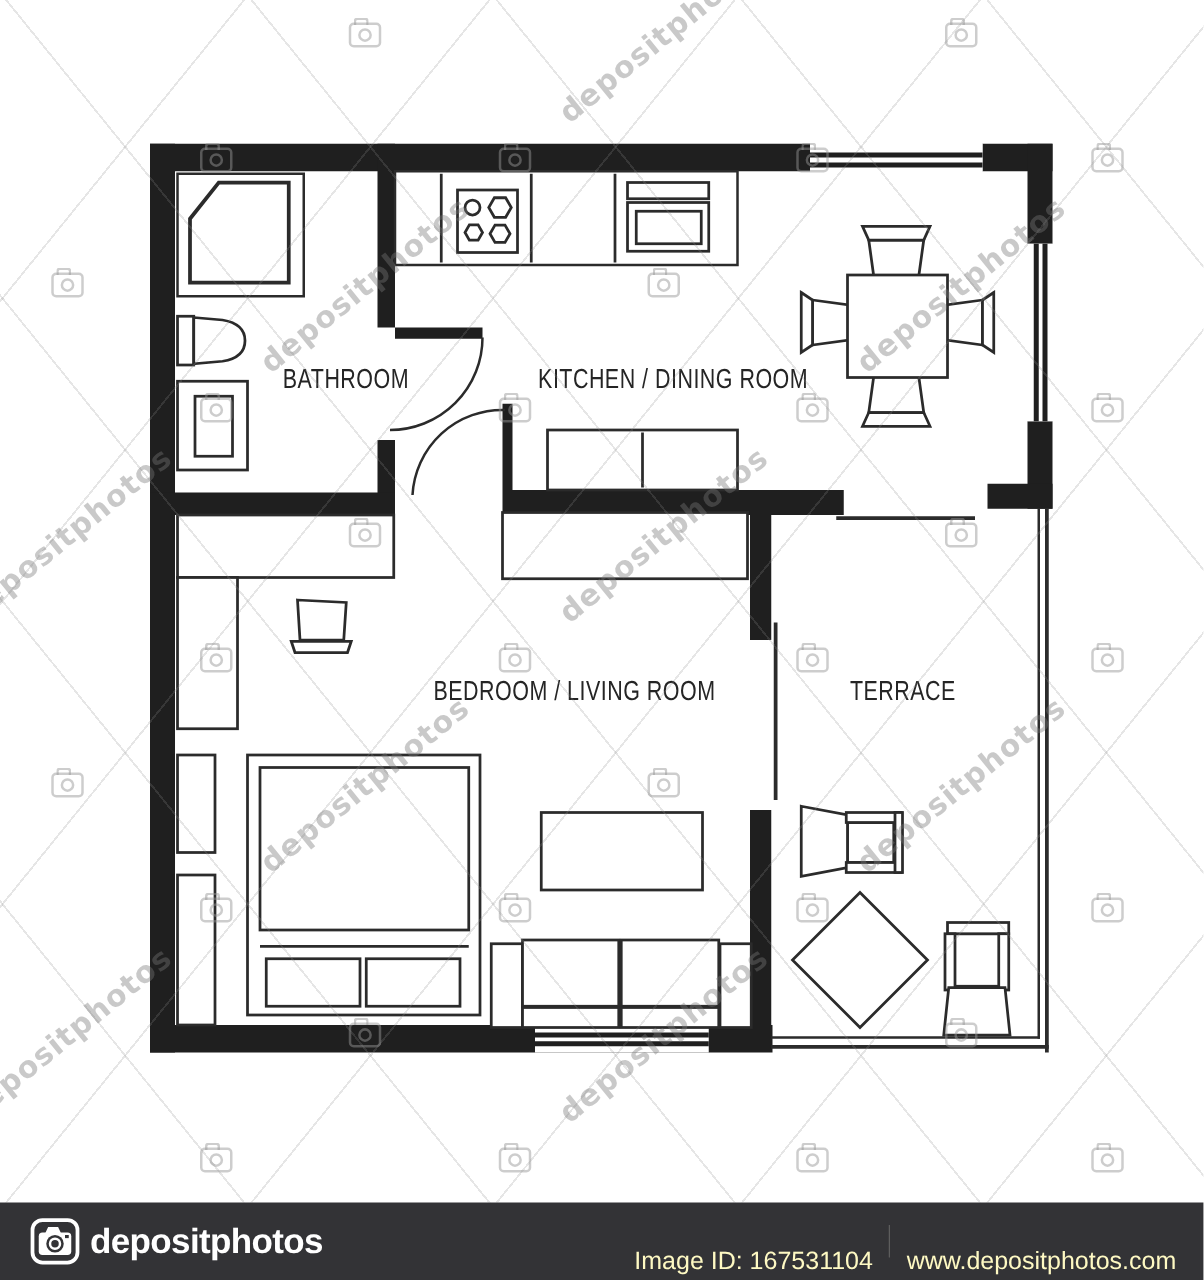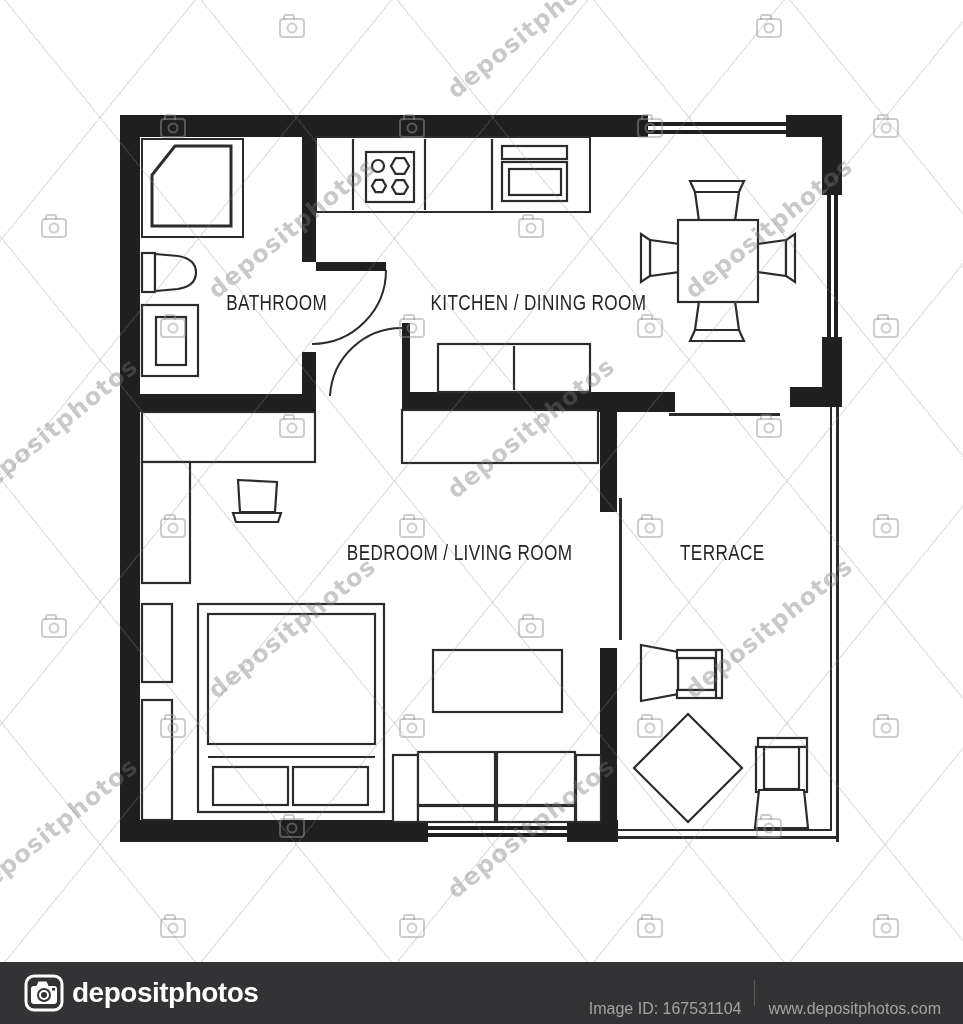--- a/index.html
+++ b/index.html
@@ -29,21 +29,21 @@
   .wm-cam::before{content:'';position:absolute;left:50%;top:50%;width:7px;height:7px;
           border:2px solid rgba(150,150,150,.48);border-radius:50%;transform:translate(-50%,-50%);}
   .wm-cam::after{content:'';position:absolute;left:2px;top:-6px;width:8px;height:4px;
           border:2px solid rgba(150,150,150,.48);border-bottom:none;border-radius:3px 3px 0 0;}
   
   .footer{position:absolute;left:0;top:962px;width:963px;height:62px;background:#333336;
           z-index:60;display:flex;align-items:center;}
   .footer-logo{display:flex;align-items:center;margin-left:24px;}
   .footer-brand{color:#ffffff;font-weight:bold;font-size:28px;letter-spacing:-.5px;margin-left:8px;}
   .footer-right{position:absolute;right:22px;top:0;height:62px;display:flex;align-items:center;gap:13px;}
-  .footer-id,.footer-site{color:#a3a3a3;font-size:16px;margin-top:32px;}
+  .footer-id,.footer-site{color:#fef9c3;font-size:20px;margin-top:32px;}
   .footer-div{width:1px;height:26px;background:#5d5d5d;}
 </style>
 </head>
 <body>
 
 <div class="canvas">
 
   <div class="wall" style="left:120px;top:115px;width:528px;height:22px;"></div>
   <div class="wall" style="left:786px;top:115px;width:56px;height:22px;"></div>
   <div class="win" style="left:648px;top:115px;width:138px;height:22px;">

